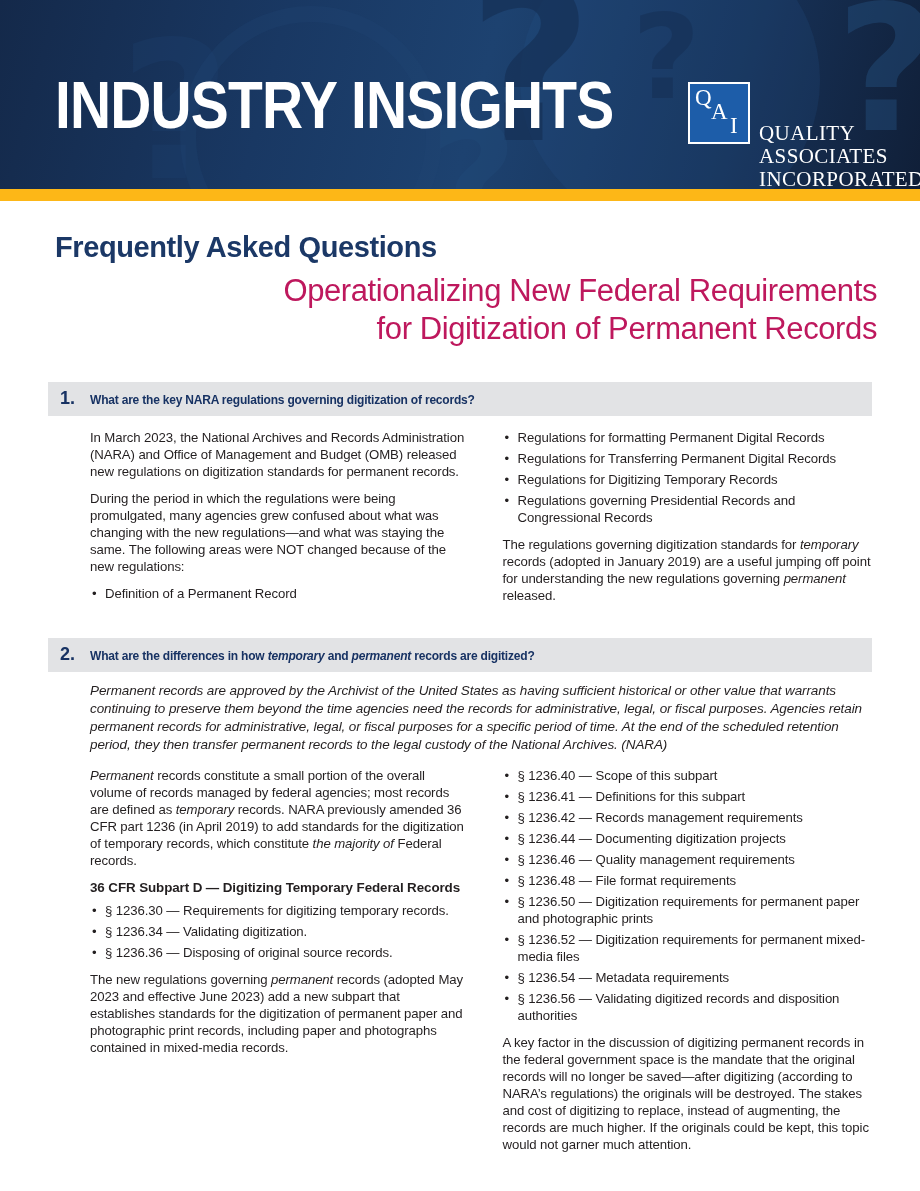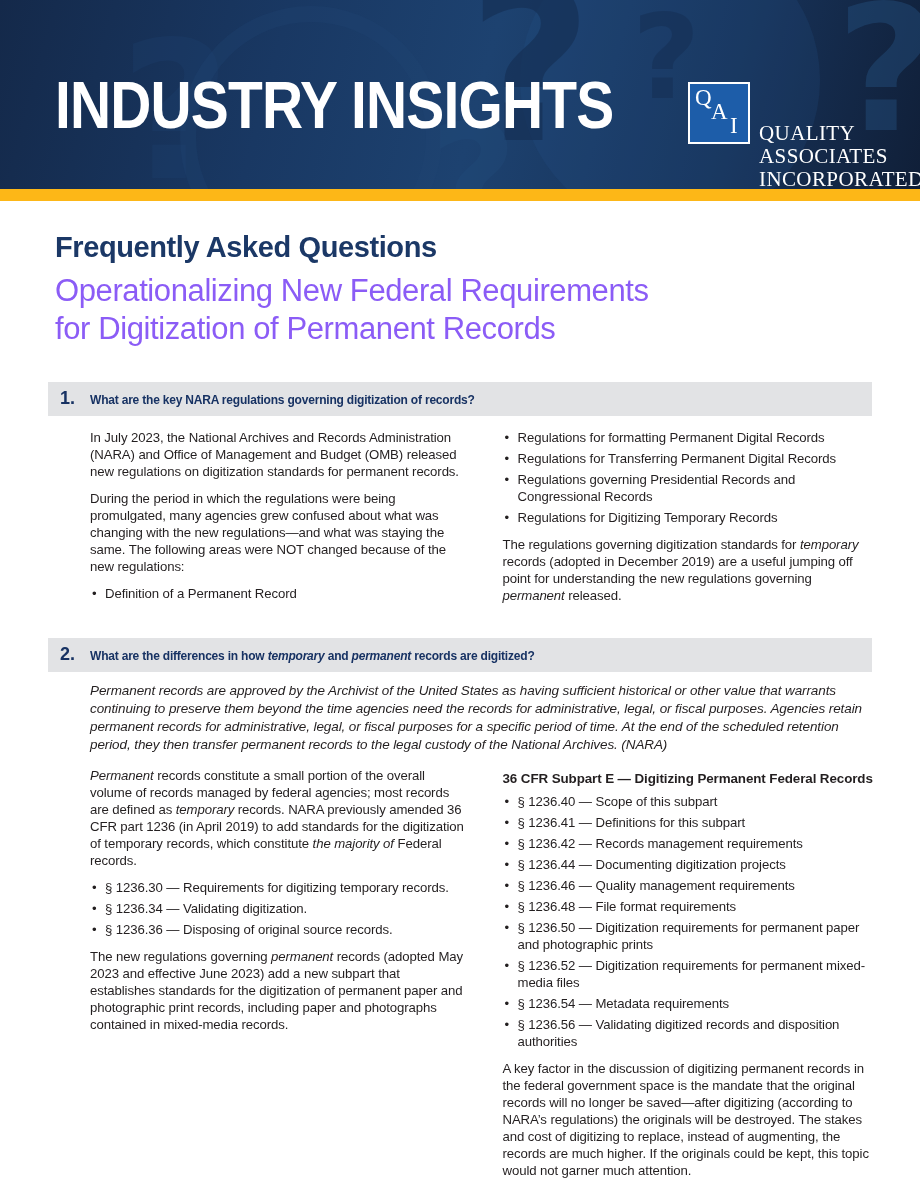--- a/index.html
+++ b/index.html
@@ -23,21 +23,21 @@
   .logo-name{font-family:"Liberation Serif",serif;font-size:21px;line-height:1.1;letter-spacing:.4px;
              border-bottom:1px solid rgba(255,255,255,.85);padding-bottom:6px;margin-top:40px;}
   .logo-tagline{margin-top:12px;font-size:7.5px;letter-spacing:1.4px;color:#e9edf3;}
 
   .stripe{height:12px;background:#fdb717;}
 
   
   .intro{padding:30px 43px 0 55px;}
   .kicker{margin:0;font-size:29px;font-weight:700;letter-spacing:-.4px;color:#1b3866;}
   .doc-title{margin:8px 0 0 0;font-size:31px;font-weight:400;letter-spacing:-.4px;
-             color:#8b5cf6;line-height:1.22;}
+             color:#be185d;line-height:1.22;text-align:right;}
 
   
   .section-bar{margin:34px 48px 0 48px;background:#e2e3e5;display:flex;align-items:baseline;
                padding:6px 10px 7px 12px;}
   .section-bar .num{width:30px;flex:0 0 auto;font-weight:700;font-size:18px;color:#173263;}
   .section-bar .headtext{font-weight:700;font-size:12px;letter-spacing:-.2px;color:#173263;}
 
   
   .quote{margin:10px 43px 0 90px;font-size:13.5px;font-style:italic;line-height:18px;letter-spacing:-.1px;}
   .cols{display:flex;gap:38px;margin:13px 43px 0 90px;}
@@ -89,54 +89,54 @@
       <span>for Digitization of Permanent Records</span>
     </h3>
   </div>
 
   <div class="section-bar">
     <span class="num">1.</span>
     <span class="headtext"><span>What are the key NARA regulations governing digitization of records?</span></span>
   </div>
   <div class="cols">
     <div class="col">
-        <p><span>In July 2023, the National Archives and Records Administration (NARA) and Office of Management and Budget (OMB) released new regulations on digitization standards for permanent records.</span></p>
+        <p><span>In March 2023, the National Archives and Records Administration (NARA) and Office of Management and Budget (OMB) released new regulations on digitization standards for permanent records.</span></p>
         <p><span>During the period in which the regulations were being promulgated, many agencies grew confused about what was changing with the new regulations—and what was staying the same. The following areas were NOT changed because of the new regulations:</span></p>
         <ul class="bullets">
           <li><span>Definition of a Permanent Record</span></li>
         </ul>
       </div>
     <div class="col">
         <ul class="bullets">
           <li><span>Regulations for formatting Permanent Digital Records</span></li>
           <li><span>Regulations for Transferring Permanent Digital Records</span></li>
+          <li><span>Regulations for Digitizing Temporary Records</span></li>
           <li><span>Regulations governing Presidential Records and Congressional Records</span></li>
-          <li><span>Regulations for Digitizing Temporary Records</span></li>
         </ul>
-        <p><span>The regulations governing digitization standards for </span><span style="font-style: italic;">temporary</span><span> records (adopted in December 2019) are a useful jumping off point for understanding the new regulations governing </span><span style="font-style: italic;">permanent</span><span> released.</span></p>
+        <p><span>The regulations governing digitization standards for </span><span style="font-style: italic;">temporary</span><span> records (adopted in January 2019) are a useful jumping off point for understanding the new regulations governing </span><span style="font-style: italic;">permanent</span><span> released.</span></p>
       </div>
   </div>
 
   <div class="section-bar" style="margin-top:24px;">
     <span class="num">2.</span>
     <span class="headtext"><span>What are the differences in how </span><span style="font-style: italic;">temporary</span><span> and </span><span style="font-style: italic;">permanent</span><span> records are digitized?</span></span>
   </div>
   <p class="quote"><span style="font-style: italic;">Permanent records are approved by the Archivist of the United States as having sufficient historical or other value that warrants continuing to preserve them beyond the time agencies need the records for administrative, legal, or fiscal purposes. Agencies retain permanent records for administrative, legal, or fiscal purposes for a specific period of time. At the end of the scheduled retention period, they then transfer permanent records to the legal custody of the National Archives.</span><span> (NARA)</span></p>
   <div class="cols">
     <div class="col">
         <p><span style="font-style: italic;">Permanent</span><span> records constitute a small portion of the overall volume of records managed by federal agencies; most records are defined as </span><span style="font-style: italic;">temporary</span><span> records. NARA previously amended 36 CFR part 1236 (in April 2019) to add standards for the digitization of temporary records, which constitute </span><span style="font-style: italic;">the majority of</span><span> Federal records.</span></p>
+        <h4><span>36 CFR Subpart D — Digitizing Temporary Federal Records</span></h4>
         <ul class="bullets">
           <li><span>§ 1236.30 — Requirements for digitizing temporary records.</span></li>
           <li><span>§ 1236.34 — Validating digitization.</span></li>
           <li><span>§ 1236.36 — Disposing of original source records.</span></li>
         </ul>
         <p><span>The new regulations governing </span><span style="font-style: italic;">permanent</span><span> records (adopted May 2023 and effective June 2023) add a new subpart that establishes standards for the digitization of permanent paper and photographic print records, including paper and photographs contained in mixed-media records.</span></p>
       </div>
     <div class="col">
-        <h4><span>36 CFR Subpart E — Digitizing Permanent Federal Records</span></h4>
         <ul class="bullets">
           <li><span>§ 1236.40 — Scope of this subpart</span></li>
           <li><span>§ 1236.41 — Definitions for this subpart</span></li>
           <li><span>§ 1236.42 — Records management requirements</span></li>
           <li><span>§ 1236.44 — Documenting digitization projects</span></li>
           <li><span>§ 1236.46 — Quality management requirements</span></li>
           <li><span>§ 1236.48 — File format requirements</span></li>
           <li><span>§ 1236.50 — Digitization requirements for permanent paper and photographic prints</span></li>
           <li><span>§ 1236.52 — Digitization requirements for permanent mixed-media files</span></li>
           <li><span>§ 1236.54 — Metadata requirements</span></li>

